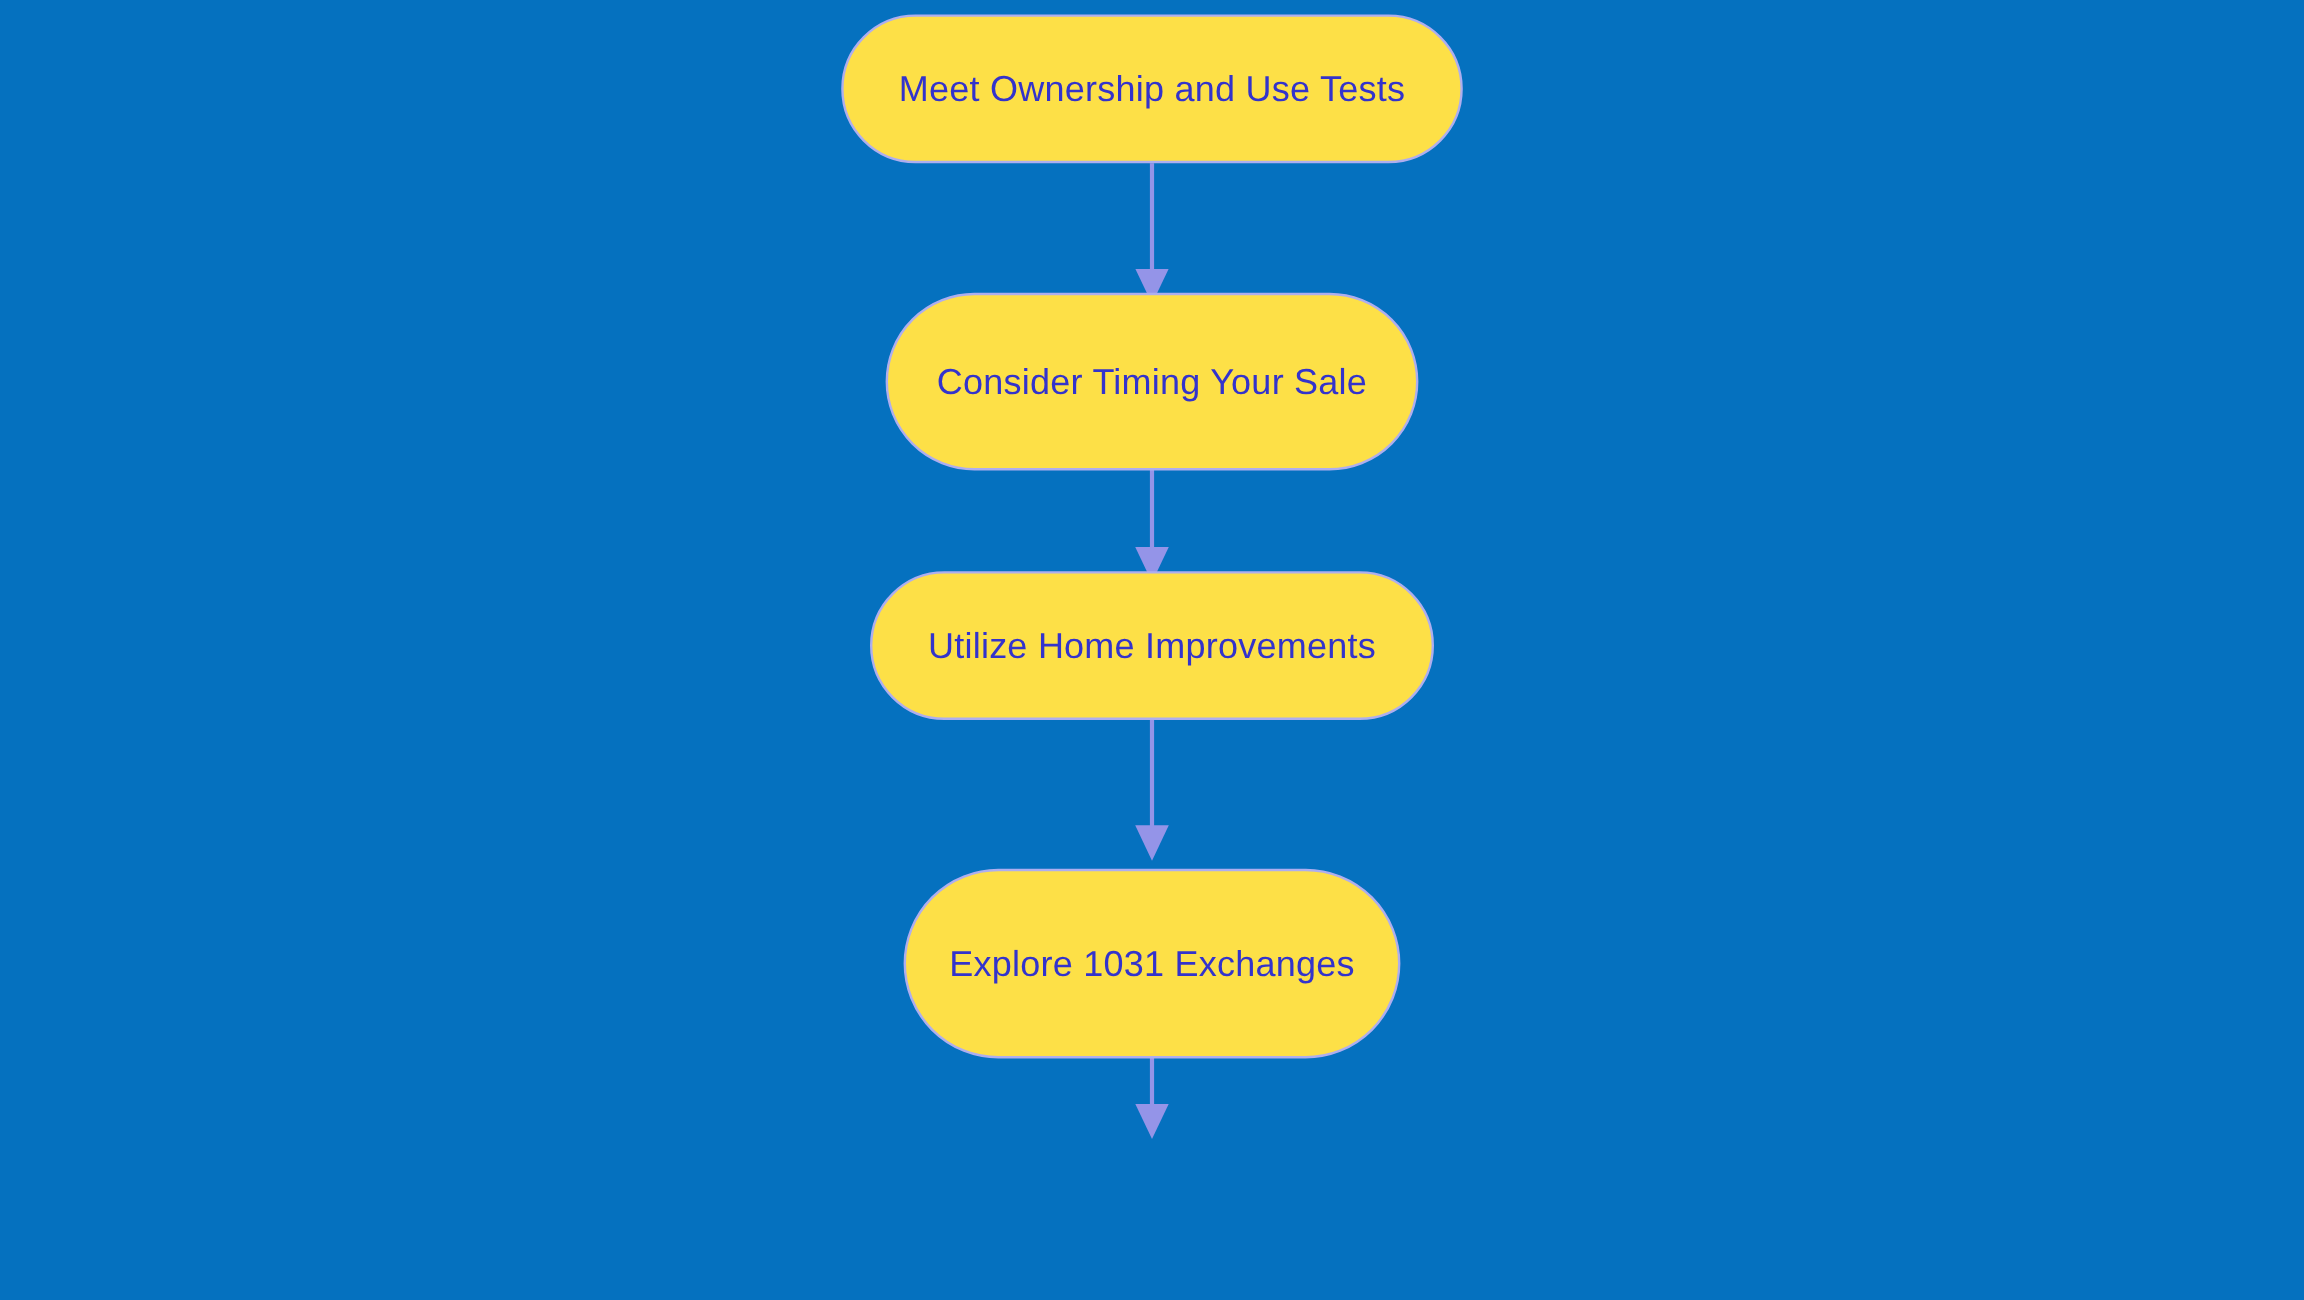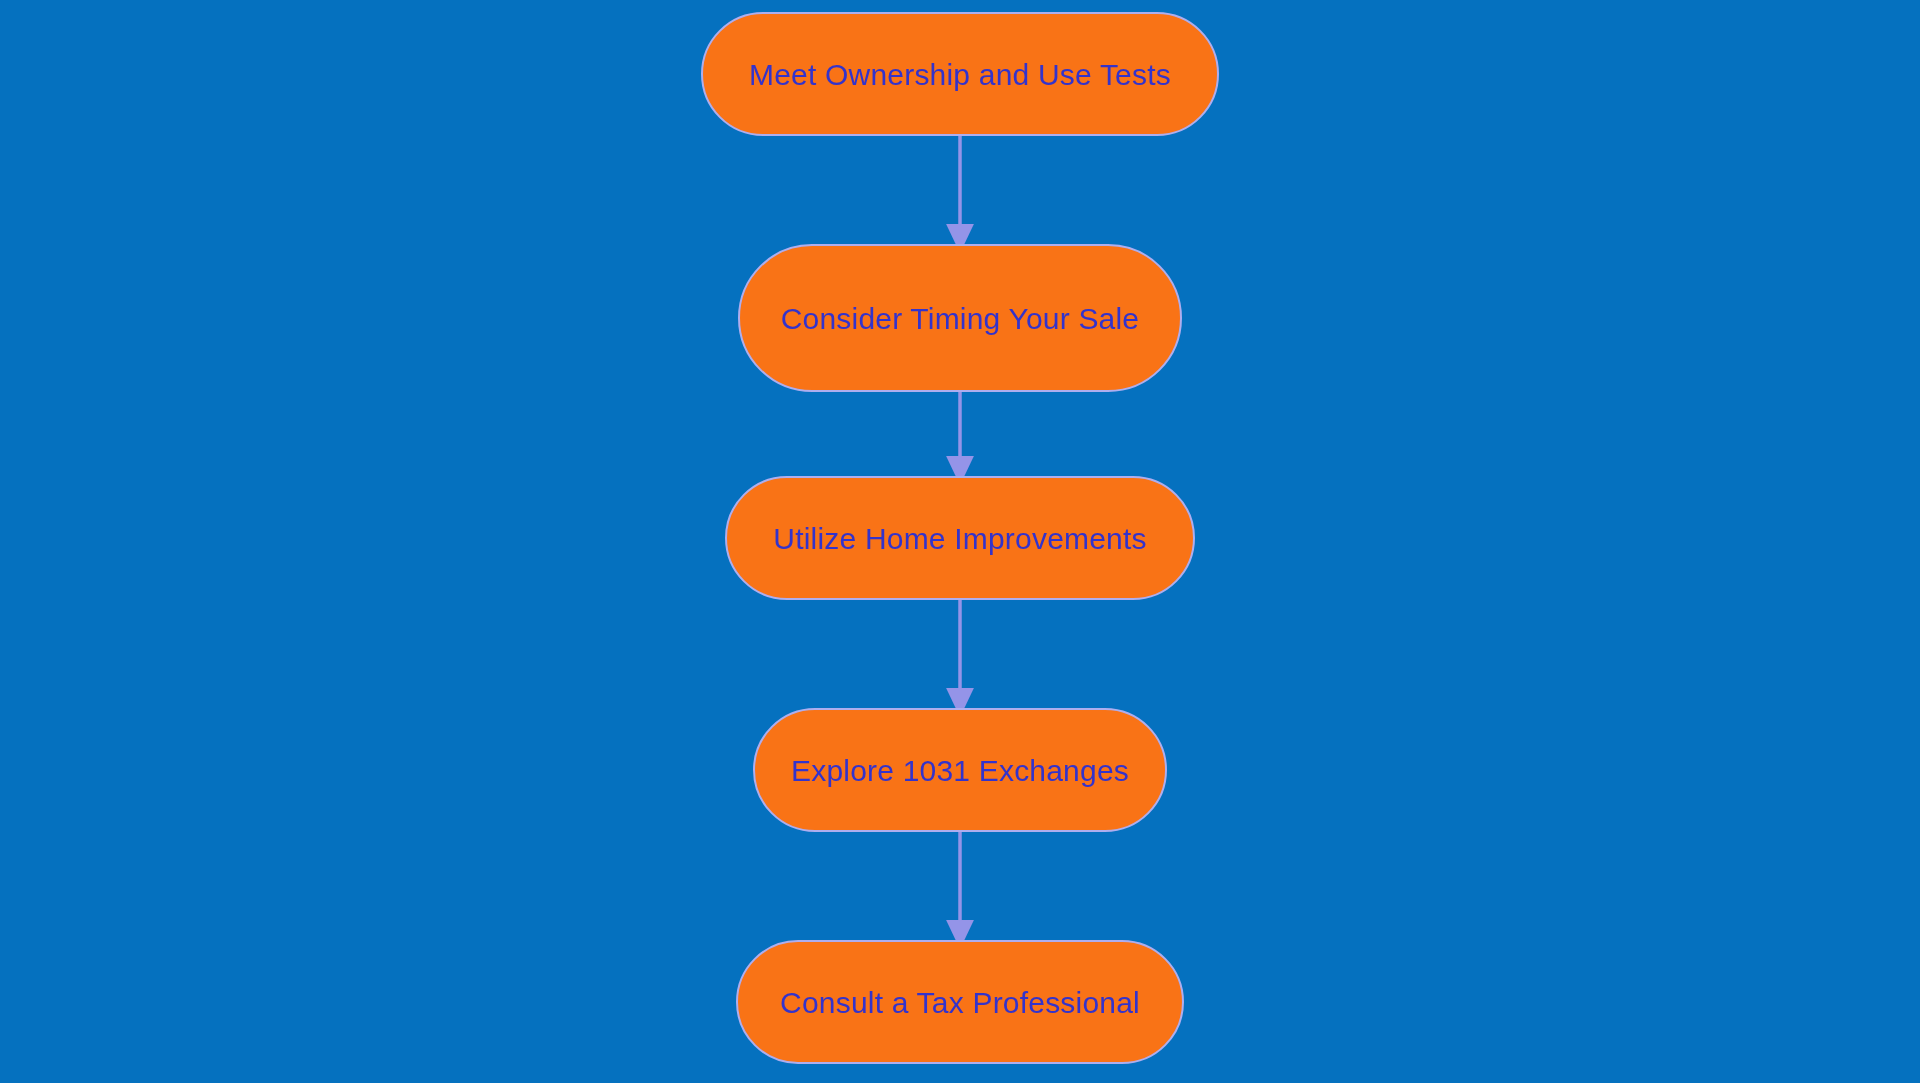--- a/index.html
+++ b/index.html
@@ -39,21 +39,21 @@
     width: 1920px;
     height: 1083px;
   }
 
   .flow-node {
     position: absolute;
     box-sizing: border-box;
     display: flex;
     align-items: center;
     justify-content: center;
-    background: #f97316;
+    background: #fde047;
     border: 2px solid #aeaeef;
     border-radius: 9999px;
     height: 124px;
     transform: translateX(-50%);
   }
 
   .flow-node-label {
     color: #3333cc;
     font-family: "Liberation Sans", sans-serif;
     font-size: 30px;
@@ -91,22 +91,19 @@
     </div>
 
     <div class="flow-node" style="left:960px; top:244px; width:444px; height:148px;">
       <span class="flow-node-label">Consider Timing Your Sale</span>
     </div>
 
     <div class="flow-node" style="left:960px; top:476px; width:470px; height:124px;">
       <span class="flow-node-label">Utilize Home Improvements</span>
     </div>
 
-    <div class="flow-node" style="left:960px; top:708px; width:414px; height:124px;">
+    <div class="flow-node" style="left:960px; top:724px; width:414px; height:158px;">
       <span class="flow-node-label">Explore 1031 Exchanges</span>
     </div>
 
-    <div class="flow-node" style="left:960px; top:940px; width:448px; height:124px;">
-      <span class="flow-node-label">Consult a Tax Professional</span>
-    </div>
 
   </div>
 </div>
 
 </body></html>

